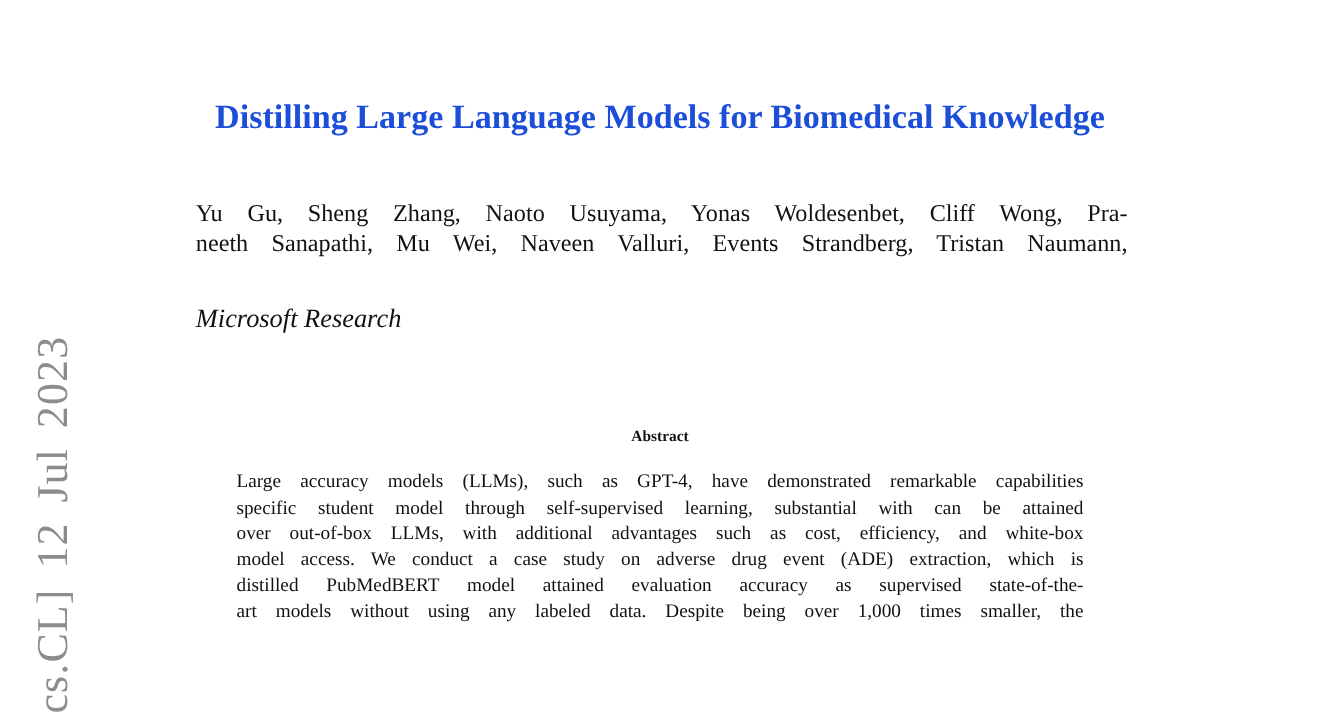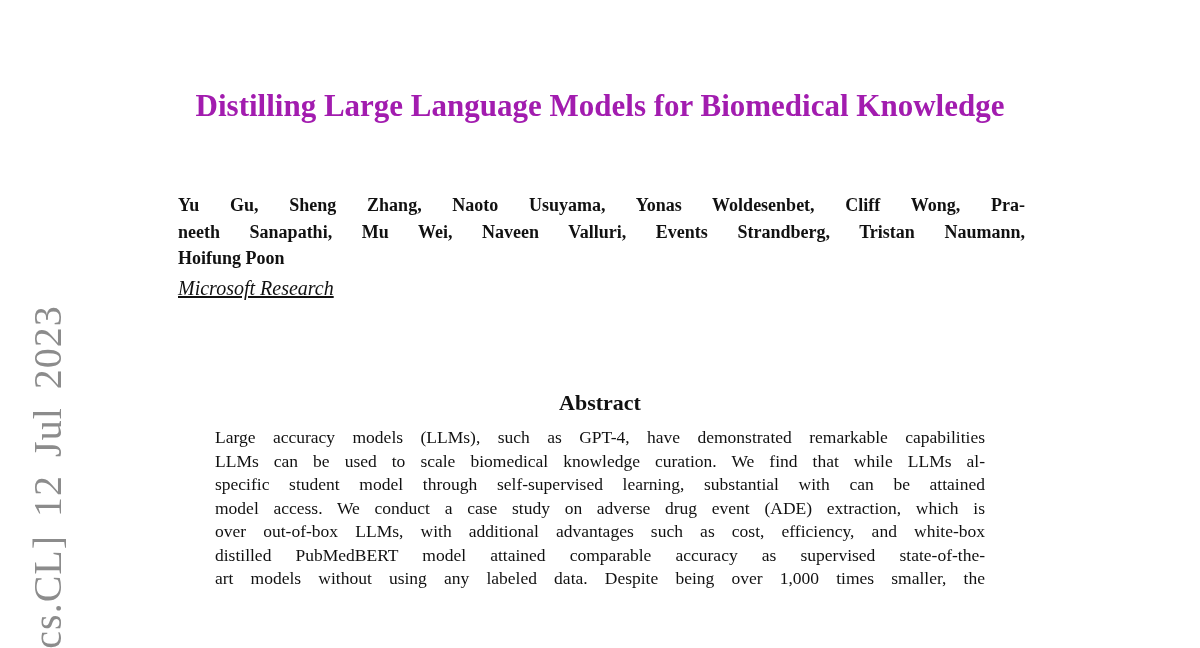--- a/index.html
+++ b/index.html
@@ -15,37 +15,37 @@
     position: absolute; left: 26px; top: 663px;
     transform-origin: 0 0; transform: rotate(-90deg);
     font-size: 40px; line-height: 44px;
     color: #8c8c8c; white-space: nowrap;
     letter-spacing: 1px; word-spacing: 7px;
   }
 
   .title {
     position: absolute; left: 90px; right: 90px; top: 86px;
     text-align: center; font-weight: bold; font-size: 31px; line-height: 39px;
-    color: #a21caf;
+    color: #1d4ed8;
   }
 
   .authors {
-    position: absolute; left: 178px; width: 847px; top: 192px;
-    font-weight: bold; font-size: 18px; line-height: 26.5px;
+    position: absolute; left: 178px; width: 847px; top: 181px;
+    font-weight: normal; font-size: 22px; line-height: 26.5px;
   }
   .jline { text-align: justify; text-align-last: justify; }
 
   .affiliation {
     position: absolute; left: 178px; top: 277px;
-    font-style: italic; font-size: 20px; text-decoration: underline;
+    font-style: italic; font-size: 24px;
   }
 
   .abs-head {
     position: absolute; left: 0; right: 0; top: 390px;
-    text-align: center; font-weight: bold; font-size: 22px;
+    text-align: center; font-weight: bold; font-size: 14px;
   }
 
   .abstract {
     position: absolute; left: 215px; width: 770px; top: 426px;
     font-size: 17.5px; line-height: 23.5px;
   }
 </style>
 </head>
 <body>
 
@@ -53,30 +53,28 @@
 
   <div class="watermark">[cs.CL] 12 Jul 2023</div>
 
   <div class="title">
     <div>Distilling Large Language Models for Biomedical Knowledge</div>
   </div>
 
   <div class="authors">
     <div class="jline">Yu Gu, Sheng Zhang, Naoto Usuyama, Yonas Woldesenbet, Cliff Wong, Pra-</div>
     <div class="jline">neeth Sanapathi, Mu Wei, Naveen Valluri, Events Strandberg, Tristan Naumann,</div>
-    <div>Hoifung Poon</div>
   </div>
 
   <div class="affiliation">Microsoft Research</div>
 
   <div class="abs-head">Abstract</div>
 
   <div class="abstract">
     <div class="jline">Large accuracy models (LLMs), such as GPT-4, have demonstrated remarkable capabilities</div>
-    <div class="jline">LLMs can be used to scale biomedical knowledge curation. We find that while LLMs al-</div>
     <div class="jline">specific student model through self-supervised learning, substantial with can be attained</div>
+    <div class="jline">over out-of-box LLMs, with additional advantages such as cost, efficiency, and white-box</div>
     <div class="jline">model access. We conduct a case study on adverse drug event (ADE) extraction, which is</div>
-    <div class="jline">over out-of-box LLMs, with additional advantages such as cost, efficiency, and white-box</div>
-    <div class="jline">distilled PubMedBERT model attained comparable accuracy as supervised state-of-the-</div>
+    <div class="jline">distilled PubMedBERT model attained evaluation accuracy as supervised state-of-the-</div>
     <div class="jline">art models without using any labeled data. Despite being over 1,000 times smaller, the</div>
   </div>
 
 </div>
 
 </body></html>

